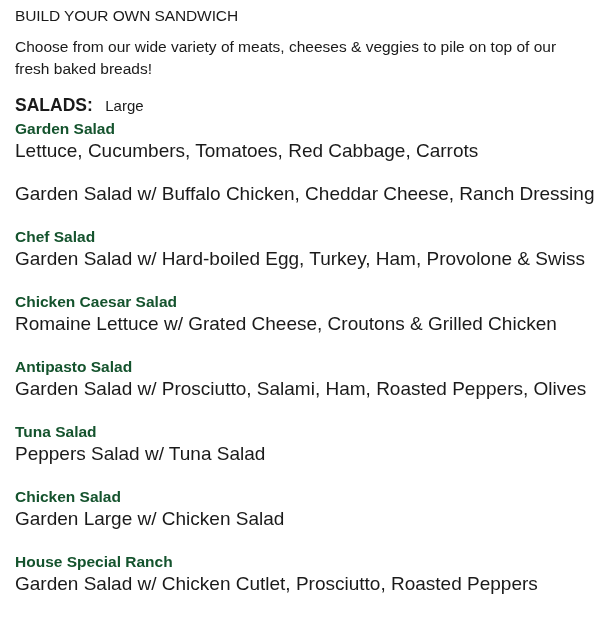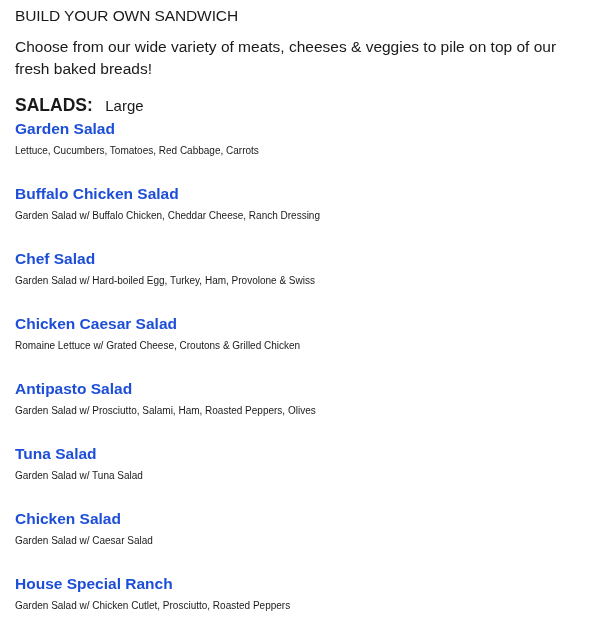--- a/index.html
+++ b/index.html
@@ -46,25 +46,25 @@
     .item {
       margin: 0;
     }
     .item + .item {
       margin-top: 21px;
     }
     .item-name {
       font-weight: bold;
       font-size: 15.5px;
       line-height: 22px;
-      color: #1d4ed8;
+      color: #14532d;
       margin-top: 1px;
     }
     .item-desc {
-      font-size: 10px;
+      font-size: 19px;
       line-height: 22px;
     }
   </style>
 </head>
 <body>
 
 <div class="page">
 
   <section>
     <h2 class="section-title">BUILD YOUR OWN SANDWICH</h2>
@@ -76,47 +76,46 @@
       <span class="salads-label">SALADS:</span>
       <span class="salads-size">Large</span>
     </div>
 
     <div class="item">
       <div class="item-name">Garden Salad</div>
       <div class="item-desc">Lettuce, Cucumbers, Tomatoes, Red Cabbage, Carrots</div>
     </div>
 
     <div class="item">
-      <div class="item-name">Buffalo Chicken Salad</div>
       <div class="item-desc">Garden Salad w/ Buffalo Chicken, Cheddar Cheese, Ranch Dressing</div>
     </div>
 
     <div class="item">
       <div class="item-name">Chef Salad</div>
       <div class="item-desc">Garden Salad w/ Hard-boiled Egg, Turkey, Ham, Provolone &amp; Swiss</div>
     </div>
 
     <div class="item">
       <div class="item-name">Chicken Caesar Salad</div>
       <div class="item-desc">Romaine Lettuce w/ Grated Cheese, Croutons &amp; Grilled Chicken</div>
     </div>
 
     <div class="item">
       <div class="item-name">Antipasto Salad</div>
       <div class="item-desc">Garden Salad w/ Prosciutto, Salami, Ham, Roasted Peppers, Olives</div>
     </div>
 
     <div class="item">
       <div class="item-name">Tuna Salad</div>
-      <div class="item-desc">Garden Salad w/ Tuna Salad</div>
+      <div class="item-desc">Peppers Salad w/ Tuna Salad</div>
     </div>
 
     <div class="item">
       <div class="item-name">Chicken Salad</div>
-      <div class="item-desc">Garden Salad w/ Caesar Salad</div>
+      <div class="item-desc">Garden Large w/ Chicken Salad</div>
     </div>
 
     <div class="item">
       <div class="item-name">House Special Ranch</div>
       <div class="item-desc">Garden Salad w/ Chicken Cutlet, Prosciutto, Roasted Peppers</div>
     </div>
   </section>
 
 </div>
 

